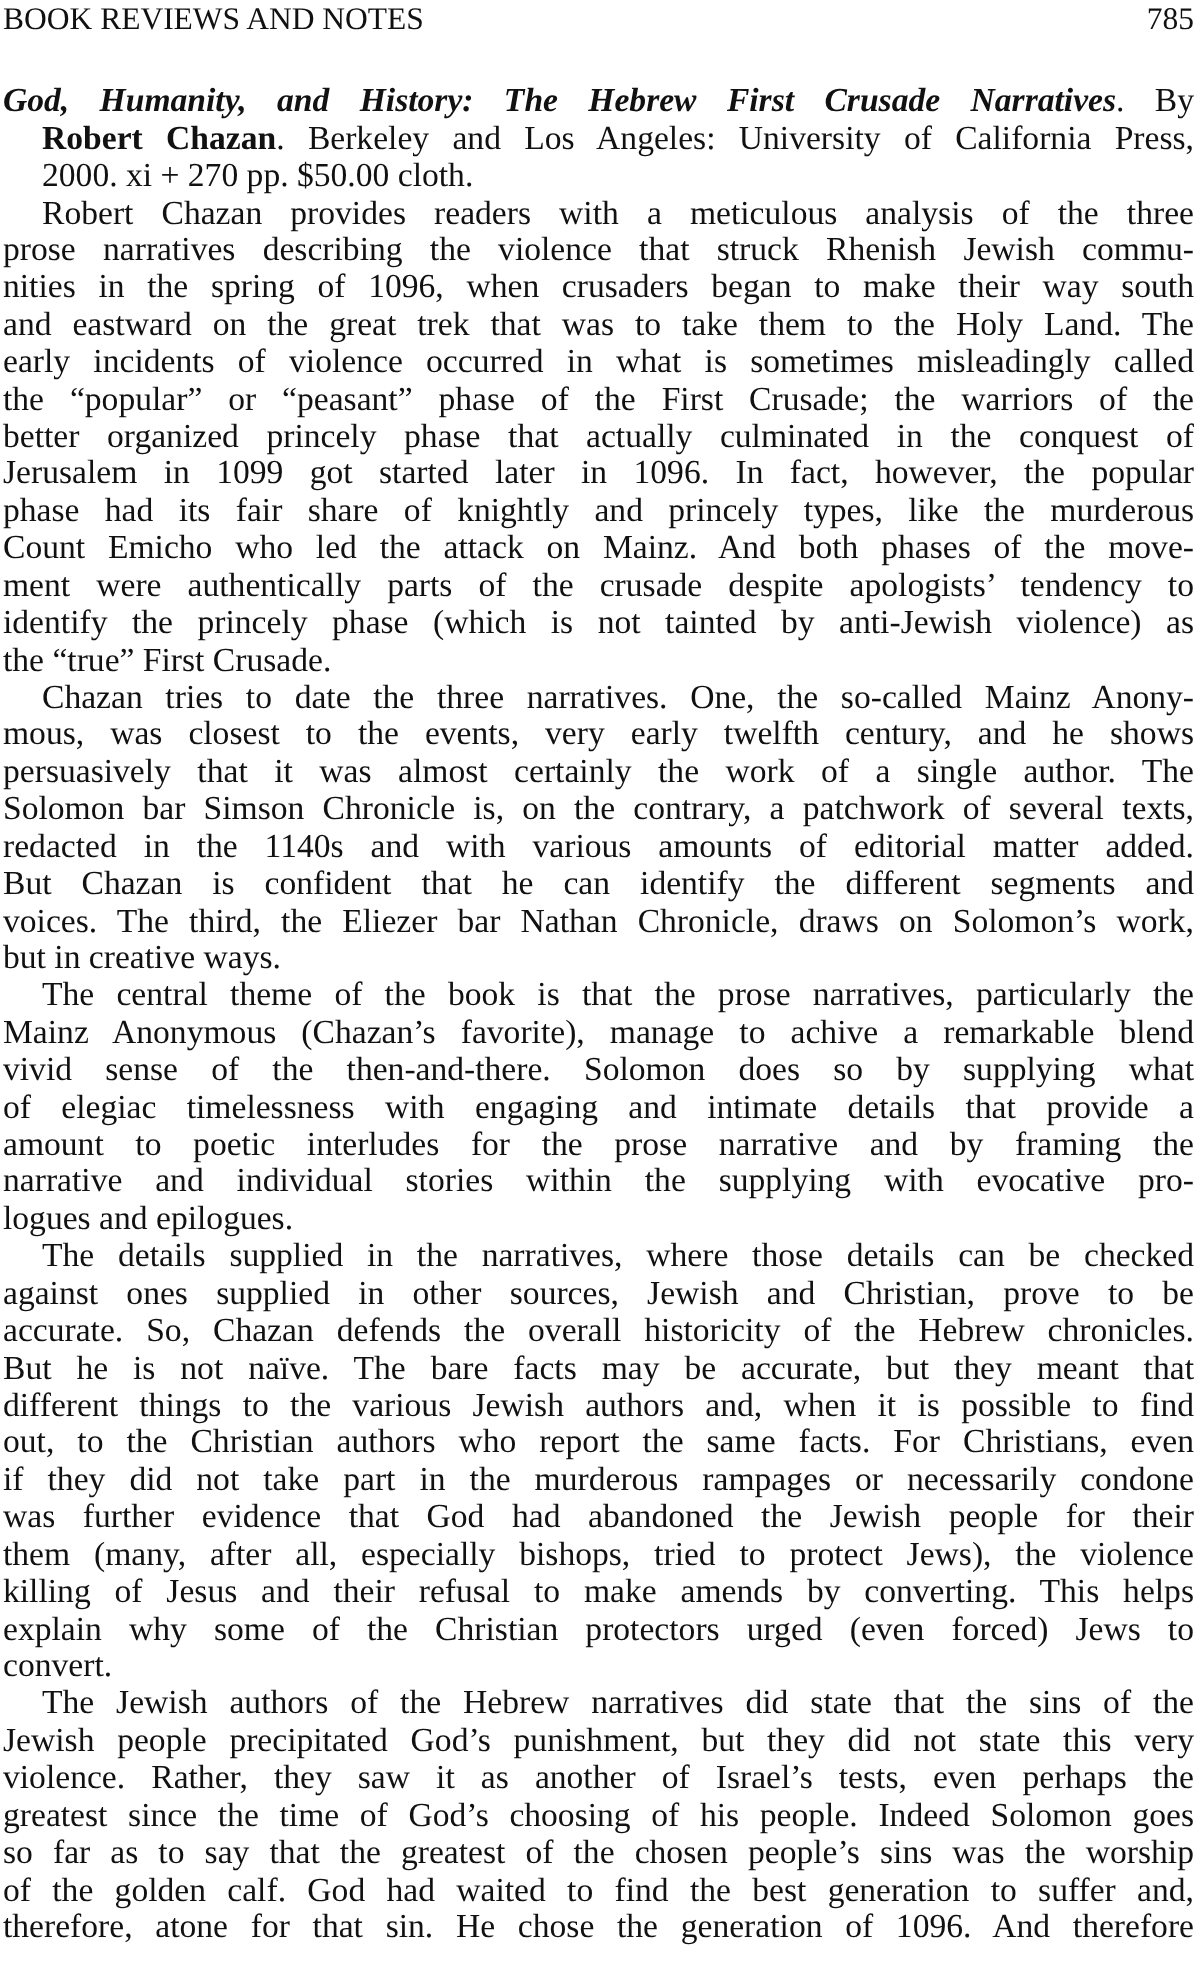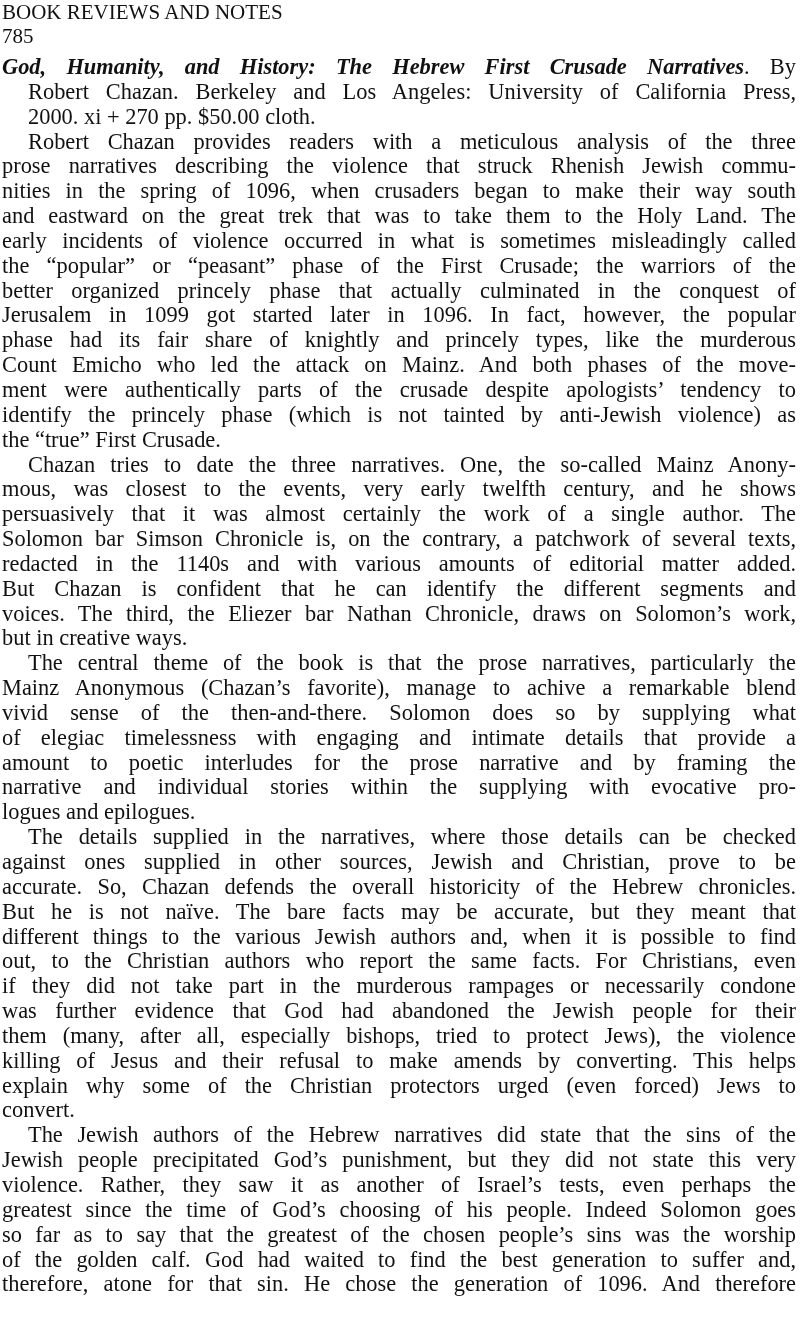--- a/index.html
+++ b/index.html
@@ -4,35 +4,35 @@
 <style>
   html, body { margin: 0; padding: 0; background: #ffffff; }
   body {
     width: 800px; height: 1320px; overflow: hidden; position: relative;
     font-family: "Liberation Serif", "DejaVu Serif", serif;
     color: #111111;
   }
   .running-head {
     position: absolute; left: 2px; right: 4px; top: 0px;
     height: 24px; font-size: 21px; line-height: 24px;
-    display: flex; justify-content: space-between; flex-direction: column;
+    display: flex; justify-content: space-between;
   }
   .page {
     position: absolute; left: 2px; top: 55px; width: 794px;
     font-size: 22.4px;
   }
   .line {
     display: block; height: 24.85px; line-height: 24.85px;
     white-space: nowrap; overflow: visible;
     text-align: justify; text-align-last: justify;
   }
   .line.last { text-align-last: left; }
   .line.indent { padding-left: 26px; }
   .i { }
-  .b { font-weight: normal; }
+  .b { font-weight: bold; }
   .bi { font-style: italic; font-weight: bold; }
 </style>
 </head>
 <body>
 
 <div class="running-head">
   <span>BOOK REVIEWS AND NOTES</span>
   <span>785</span>
 </div>
 

